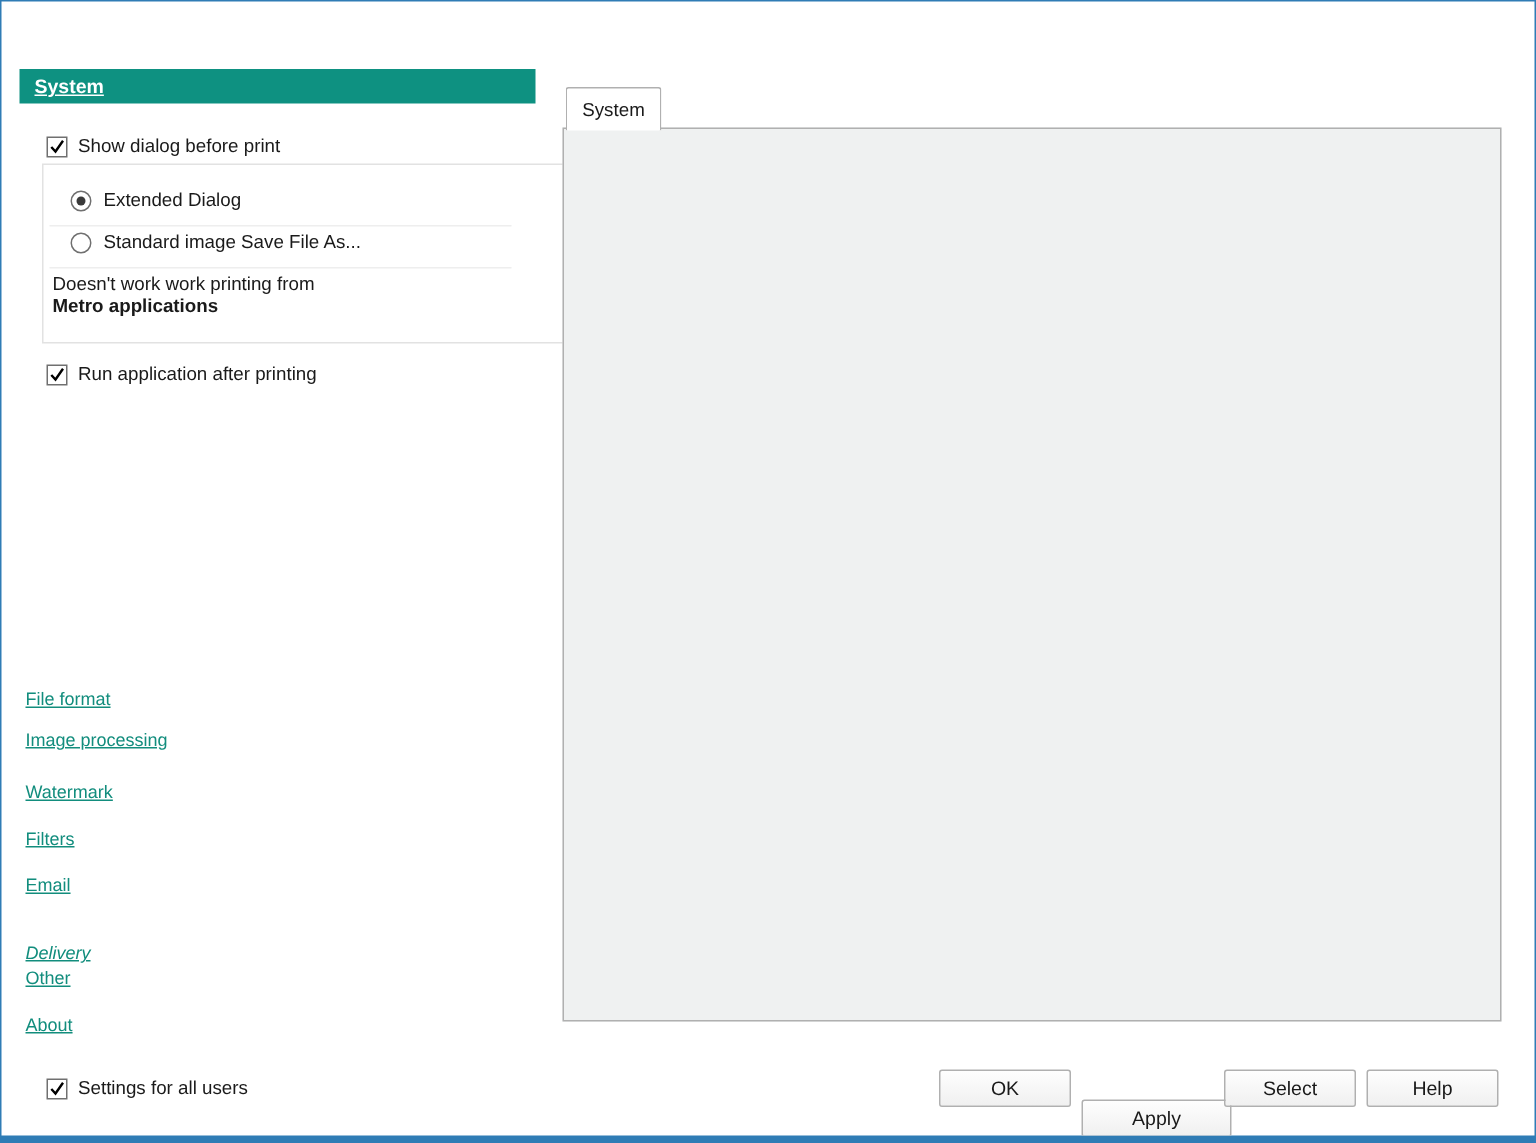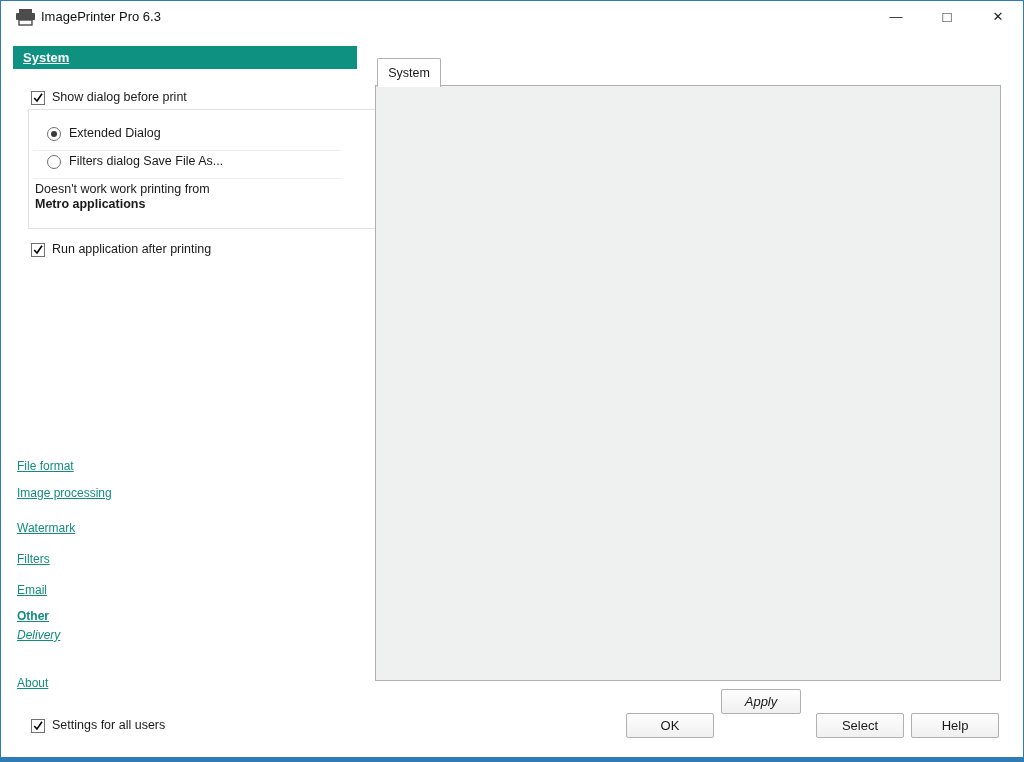--- a/index.html
+++ b/index.html
@@ -58,68 +58,55 @@
     font-size:13px; color:#1a1a1a; display:flex; align-items:center; justify-content:center; cursor:pointer; }
   .btn.disabled { color:#9f9f9f; background:#f3f3f3; border-color:#c4c4c4; }
 
   .note { position:absolute; font-size:12.5px; color:#1a1a1a; white-space:nowrap; }
 </style>
 </head>
 <body>
 
 <div id="window">
 
-  <div class="abs" id="titlebar">
-    <span class="abs" style="left:14px; top:8px;">
-      <svg width="21" height="17" viewBox="0 0 21 17">
-        <rect x="4" y="0" width="13" height="4" fill="#4c4c4c"></rect>
-        <rect x="1" y="4" width="19" height="7" rx="1" fill="#4c4c4c"></rect>
-        <rect x="4" y="11" width="13" height="5" fill="#fff" stroke="#4c4c4c" stroke-width="1.4"></rect>
-      </svg>
-    </span>
-    <span class="abs" id="app-title">ImagePrinter Pro 6.3</span>
-    <span class="abs winbtn" style="left:876px;">—</span>
-    <span class="abs winbtn max" style="left:927px;">□</span>
-    <span class="abs winbtn" style="left:978px;">✕</span>
-  </div>
 
   <div class="abs" id="sys-banner">System</div>
 
   <span class="cb" style="left:30px; top:90px;">
     <svg viewBox="0 0 12 12">
         <path d="M2.2 6 L5 9 L10 1.8" stroke="#000" stroke-width="1.6" fill="none"></path>
       </svg>
   </span>
   <span class="lbl" style="left:51px; top:89px;">Show dialog before print</span>
 
   <div class="abs" id="dlg-group">
     <span class="rb sel" style="left:18px; top:17px;"></span>
     <span class="lbl" style="left:40px; top:16px;">Extended Dialog</span>
     <span class="sep" style="left:4px; top:40px; width:308px;"></span>
     <span class="rb" style="left:18px; top:45px;"></span>
-    <span class="lbl" style="left:40px; top:44px;">Filters dialog Save File As...</span>
+    <span class="lbl" style="left:40px; top:44px;">Standard image Save File As...</span>
     <span class="sep" style="left:4px; top:68px; width:308px;"></span>
     <span class="lbl" style="left:6px; top:72px;">Doesn't work work printing from</span>
     <span class="lbl" style="left:6px; top:87px;font-weight:bold;">Metro applications</span>
   </div>
 
   <span class="cb" style="left:30px; top:242px;">
     <svg viewBox="0 0 12 12">
         <path d="M2.2 6 L5 9 L10 1.8" stroke="#000" stroke-width="1.6" fill="none"></path>
       </svg>
   </span>
   <span class="lbl" style="left:51px; top:241px;">Run application after printing</span>
 
   <span class="link" style="top:458px;">File format</span>
   <span class="link" style="top:485px;">Image processing</span>
   <span class="link" style="top:520px;">Watermark</span>
   <span class="link" style="top:551px;">Filters</span>
   <span class="link" style="top:582px;">Email</span>
   <span class="link" style="top:627px;font-style:italic;">Delivery</span>
-  <span class="link" style="top:608px;font-weight:bold;">Other</span>
+  <span class="link" style="top:644px;">Other</span>
   <span class="link" style="top:675px;">About</span>
 
   <span class="cb" style="left:30px; top:718px;">
     <svg viewBox="0 0 12 12">
         <path d="M2.2 6 L5 9 L10 1.8" stroke="#000" stroke-width="1.6" fill="none"></path>
       </svg>
   </span>
   <span class="lbl" style="left:51px; top:717px;">Settings for all users</span>
 
   <div class="abs" id="tab-system">System</div>
@@ -175,17 +162,17 @@
 
   <span class="gb-label" style="left:390px; top:463px;">Output folder</span>
   <div class="groupbox" style="left:388px; top:480px; width:598px; height:81px;"></div>
   <input class="tinput" style="left: 402px; top: 495px; width: 470px; height: 26px;" value="E:\Work_Manual\Принтер\Сканы\">
   <span class="btn" style="left:880px; top:495px; width:88px; height:26px;">Browse</span>
   <span class="note" style="left:402px; top:529px;">Please make sure, you have premissions to write into chosen directory</span>
 
   <span class="btn" style="left:886px; top:642px; width:96px; height:25px; background:#fdfdfd;">Delete Print Jobs</span>
 
   <span class="btn" style="left:625px; top:712px; width:88px; height:25px;">OK</span>
-  <span class="btn" style="left:720px; top:688px; width:80px; height:25px;font-style:italic;">Apply</span>
+  <span class="btn" style="left:720px; top:732px; width:100px; height:25px;">Apply</span>
   <span class="btn" style="left:815px; top:712px; width:88px; height:25px;">Select</span>
   <span class="btn" style="left:910px; top:712px; width:88px; height:25px;">Help</span>
 
 </div>
 
 </body></html>

